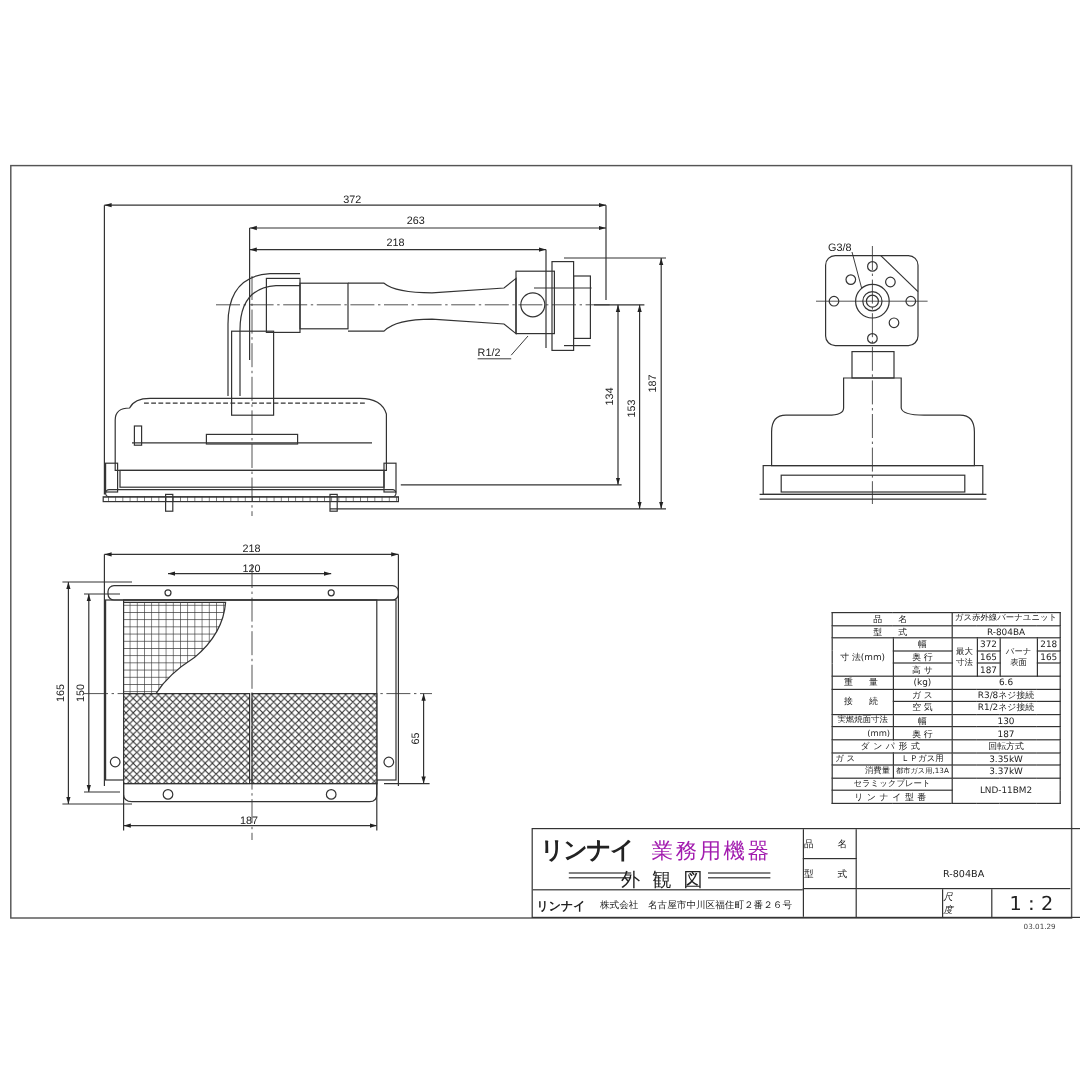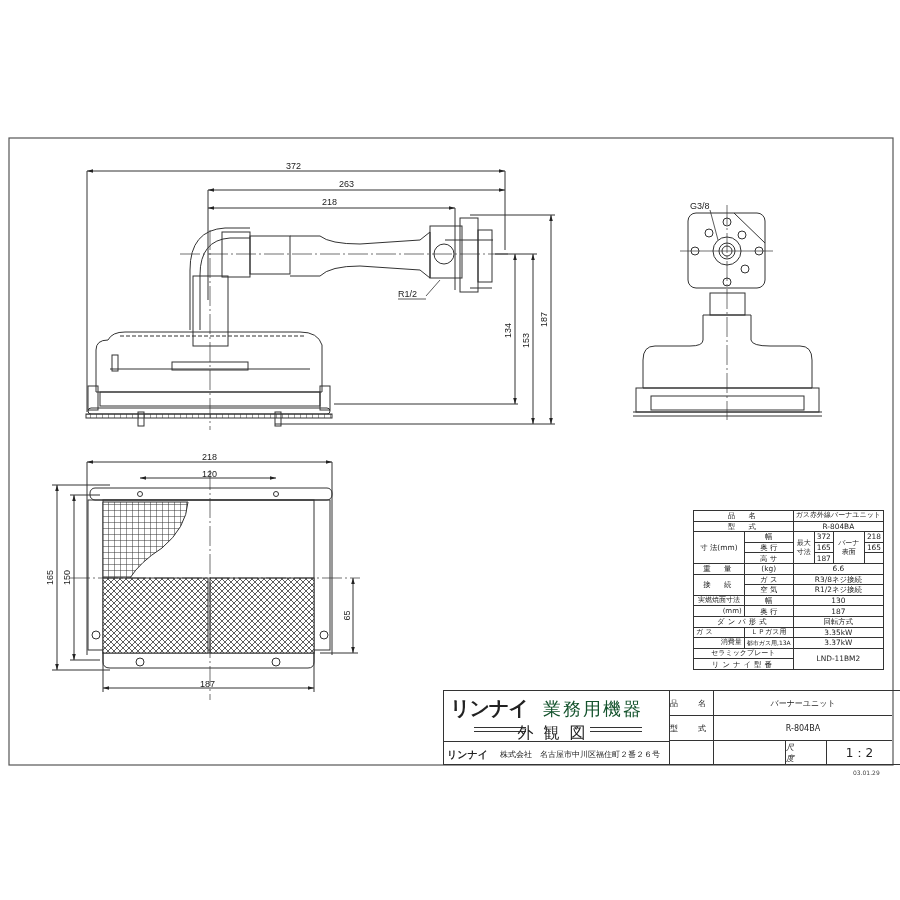--- a/index.html
+++ b/index.html
@@ -10,21 +10,21 @@
   .vdim{transform:rotate(-90deg);transform-origin:center center;}
   
   #spec{position:absolute;left:693px;top:510px;width:191px;border-collapse:collapse;font-size:7.4px;font-family:"DejaVu Sans",sans-serif;}
   #spec td{border:1px solid #333;padding:0 2px;height:9.6px;line-height:9px;text-align:center;white-space:nowrap;overflow:hidden;}
   #spec td.l{letter-spacing:3px;}
   #spec td.s{font-size:7px;margin-left:48px;}
   
   #title-block{position:absolute;left:443px;top:690px;width:530px;height:75px;border:1.5px solid #333;box-sizing:border-box;}
   #tb-left{position:absolute;left:0;top:0;width:225px;height:100%;border-right:1px solid #333;}
   #tb-brand{position:absolute;left:6px;top:4px;font-size:20px;font-weight:bold;letter-spacing:-1px;font-family:"DejaVu Sans",sans-serif;}
-  #tb-cat{position:absolute;left:99px;top:6px;font-size:18px;letter-spacing:2px;color:#14532d;font-family:"DejaVu Sans",sans-serif;}
+  #tb-cat{position:absolute;left:99px;top:6px;font-size:18px;letter-spacing:2px;color:#a21caf;font-family:"DejaVu Sans",sans-serif;}
   #tb-sub{position:absolute;left:0;top:32px;width:225px;text-align:center;font-size:16px;letter-spacing:10px;}
   #tb-sub-lines-l,#tb-sub-lines-r{position:absolute;top:36px;width:52px;height:3px;border-top:1px solid #333;border-bottom:1px solid #333;}
   #tb-sub-lines-l{left:30px;} #tb-sub-lines-r{left:146px;}
   #tb-addr-row{position:absolute;left:0;top:50px;width:225px;height:24px;border-top:1px solid #333;}
   #tb-addr-brand{position:absolute;left:3px;top:6px;font-size:10px;font-weight:bold;}
   #tb-addr{position:absolute;left:40px;top:7px;font-size:8px;margin-left:16px;}
   .tb-cell{position:absolute;border-right:1px solid #333;border-bottom:1px solid #333;box-sizing:border-box;font-size:8px;display:flex;align-items:center;justify-content:center;}
   #date{position:absolute;left:853px;top:769px;font-size:6px;color:#444;}
 </style>
 </head>
@@ -257,23 +257,22 @@
     <span id="tb-cat">業務用機器</span>
     <div id="tb-sub-lines-l"></div>
     <span id="tb-sub">外観図</span>
     <div id="tb-sub-lines-r"></div>
     <div id="tb-addr-row">
       <span id="tb-addr-brand">リンナイ</span>
       <span id="tb-addr">株式会社　名古屋市中川区福住町２番２６号</span>
     </div>
   </div>
   <div class="tb-cell" style="left:225px;top:0;width:45px;height:25px;letter-spacing:6px;">品　名</div>
-  <div class="tb-cell" style="left:270px;top:0;width:178px;height:25px;border-right:none;">バーナーユニット</div>
   <div class="tb-cell" style="left:225px;top:25px;width:45px;height:25px;letter-spacing:6px;">型　式</div>
   <div class="tb-cell" style="left:270px;top:25px;width:178px;height:25px;border-right:none;">R-804BA</div>
   <div class="tb-cell" style="left:225px;top:50px;width:45px;height:24px;border-bottom:none;"></div>
   <div class="tb-cell" style="left:270px;top:50px;width:72px;height:24px;border-bottom:none;"></div>
   <div class="tb-cell" style="left:342px;top:50px;width:41px;height:24px;border-bottom:none;letter-spacing:6px;font-style:italic;">尺　度</div>
-  <div class="tb-cell" style="left:383px;top:50px;width:65px;height:24px;border:none;font-size:12px;">1：2</div>
+  <div class="tb-cell" style="left:383px;top:50px;width:65px;height:24px;border:none;font-size:16px;">1：2</div>
 </div>
 <span id="date">03.01.29</span>
 
 </div>
 
 </body></html>

